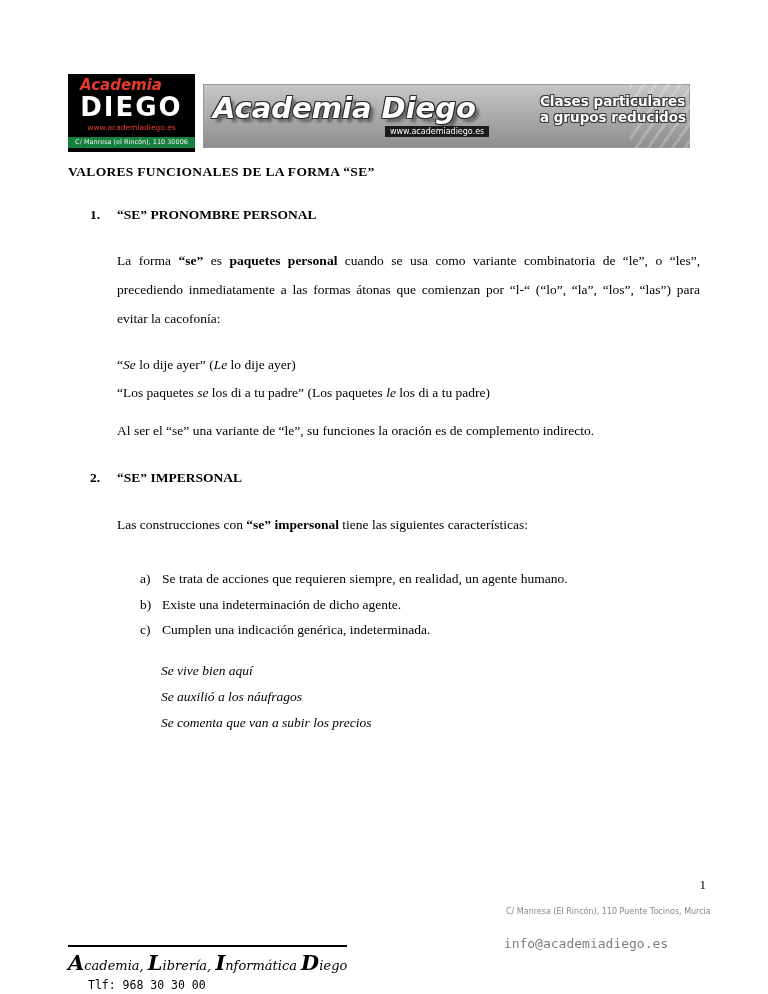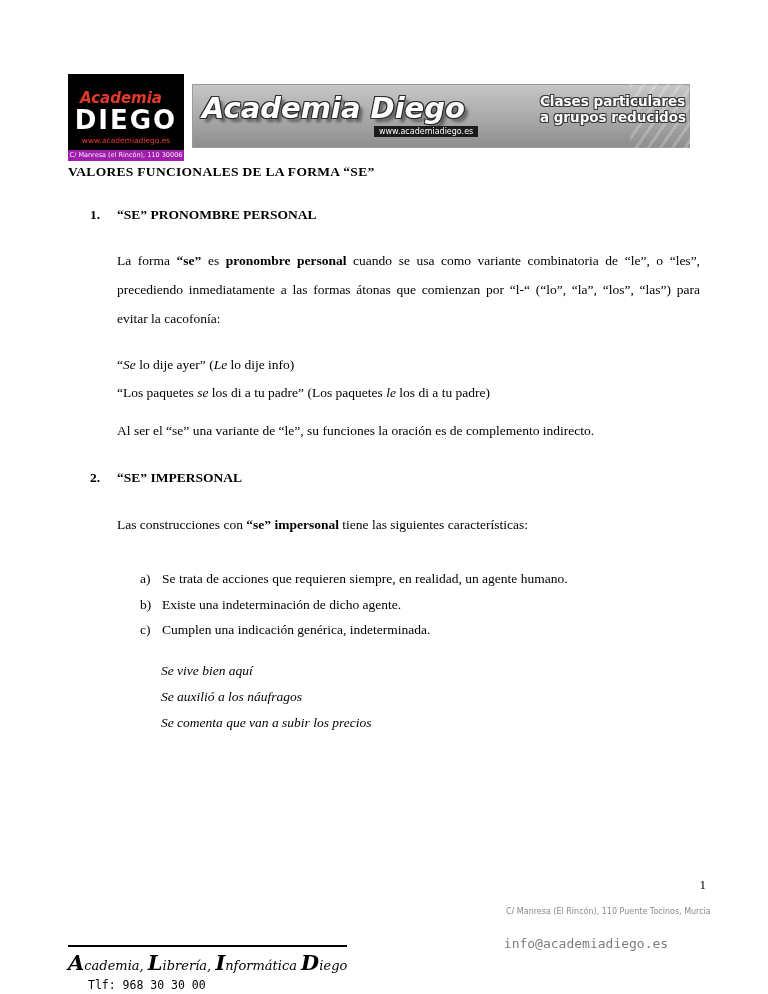--- a/index.html
+++ b/index.html
@@ -1,25 +1,25 @@
 <!DOCTYPE html>
 <html><head>
 <meta charset="utf-8">
 <style>
   * { margin:0; padding:0; box-sizing:border-box; }
   html,body { width:768px; height:994px; background:#ffffff; overflow:hidden; }
   body { position:relative; font-family:"Liberation Serif", serif; color:#000; }
 
   
   .header { position:absolute; top:74px; left:68px; right:78px; height:78px; display:flex; }
-  .logo-box { width:116px; height:78px; background:#000; flex:0 0 auto; padding-top:16px; text-align:center; }
+  .logo-box { width:127px; height:78px; background:#000; flex:0 0 auto; padding-top:3px; text-align:center; }
   .logo-script { display:block; color:#e6392e; font-family:"DejaVu Sans", sans-serif; font-weight:bold; font-style:italic; font-size:15px; text-align:left; margin-left:12px; line-height:17px; }
   .logo-name { display:block; color:#fff; font-family:"DejaVu Sans", sans-serif; font-weight:bold; font-size:26px; letter-spacing:2px; line-height:27px; }
   .logo-site { display:block; color:#e6392e; font-size:7.5px; font-family:"DejaVu Sans", sans-serif; line-height:10px; margin-top:2px; }
-  .logo-addr { display:block; background:#a21caf; color:#eee; font-size:6.5px; font-family:"DejaVu Sans", sans-serif; line-height:9px; margin-top:4px; padding:1px 0; }
+  .logo-addr { display:block; background:#15803d; color:#eee; font-size:6.5px; font-family:"DejaVu Sans", sans-serif; line-height:9px; margin-top:4px; padding:1px 0; }
 
   .banner { flex:1 1 auto; margin-left:8px; margin-top:10px; height:64px; position:relative;
             background:linear-gradient(180deg,#c7c7c7 0%, #a8a8a8 55%, #8d8d8d 100%);
             box-shadow:inset 0 0 0 1px #9a9a9a; overflow:hidden; }
   .banner::after { content:""; position:absolute; right:0; top:0; bottom:0; width:60px;
             background:repeating-linear-gradient(125deg, rgba(255,255,255,.22) 0 3px, rgba(0,0,0,0) 3px 10px); }
   .banner-title { position:absolute; left:10px; top:7px; font-family:"DejaVu Sans", sans-serif;
             font-weight:bold; font-style:italic; font-size:29px; color:#fff; letter-spacing:0px;
             text-shadow:-1px -1px 0 #2c2c2c, 1px -1px 0 #2c2c2c, -1px 1px 0 #2c2c2c, 1px 1px 0 #2c2c2c, 4px 4px 3px rgba(40,40,40,.55); z-index:2; }
   .banner-site { position:absolute; left:182px; top:42px; background:#1b1b1b; color:#fff;
@@ -82,24 +82,24 @@
       </div>
     </div>
   </div>
 
   <div class="doc-title">VALORES FUNCIONALES DE LA FORMA “SE”</div>
 
   <div class="sec-heading" id="h1">
     <span class="num">1.</span><span>“SE” PRONOMBRE PERSONAL</span>
   </div>
 
-  <p class="para" id="p1"><span>La forma </span><b>“se”</b><span> es </span><b>pronombre personal</b><span> cuando se usa como variante combinatoria de “le”, o “les”, precediendo inmediatamente a las formas átonas que comienzan por “l-“ (“lo”, “la”, “los”, “las”) para evitar la cacofonía:</span></p>
+  <p class="para" id="p1"><span>La forma </span><b>“se”</b><span> es </span><b>paquetes personal</b><span> cuando se usa como variante combinatoria de “le”, o “les”, precediendo inmediatamente a las formas átonas que comienzan por “l-“ (“lo”, “la”, “los”, “las”) para evitar la cacofonía:</span></p>
 
   <div class="examples">
-    <div><span>“</span><i>Se</i><span> lo dije ayer” (</span><i>Le</i><span> lo dije info)</span></div>
+    <div><span>“</span><i>Se</i><span> lo dije ayer” (</span><i>Le</i><span> lo dije ayer)</span></div>
     <div><span>“Los paquetes </span><i>se</i><span> los di a tu padre” (Los paquetes </span><i>le</i><span> los di a tu padre)</span></div>
   </div>
 
   <p class="para" id="p2">Al ser el “se” una variante de “le”, su funciones la oración es de complemento indirecto.</p>
 
   <div class="sec-heading" id="h2">
     <span class="num">2.</span><span>“SE” IMPERSONAL</span>
   </div>
 
   <p class="para" id="p3"><span>Las construcciones con </span><b>“se” impersonal</b><span> tiene las siguientes características:</span></p>

